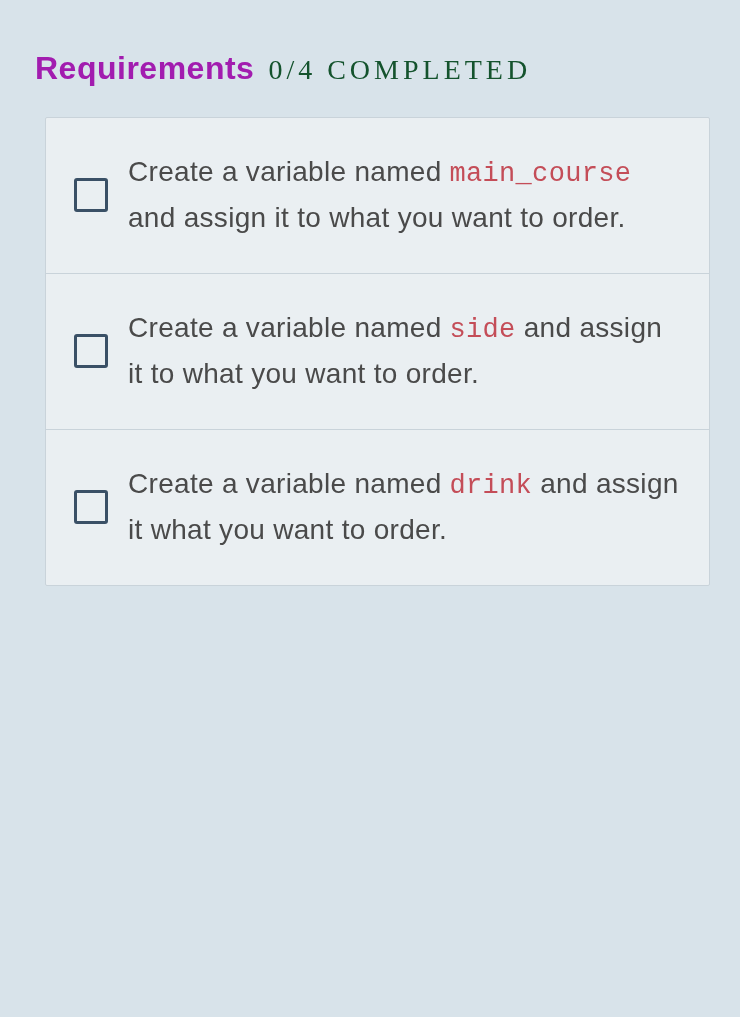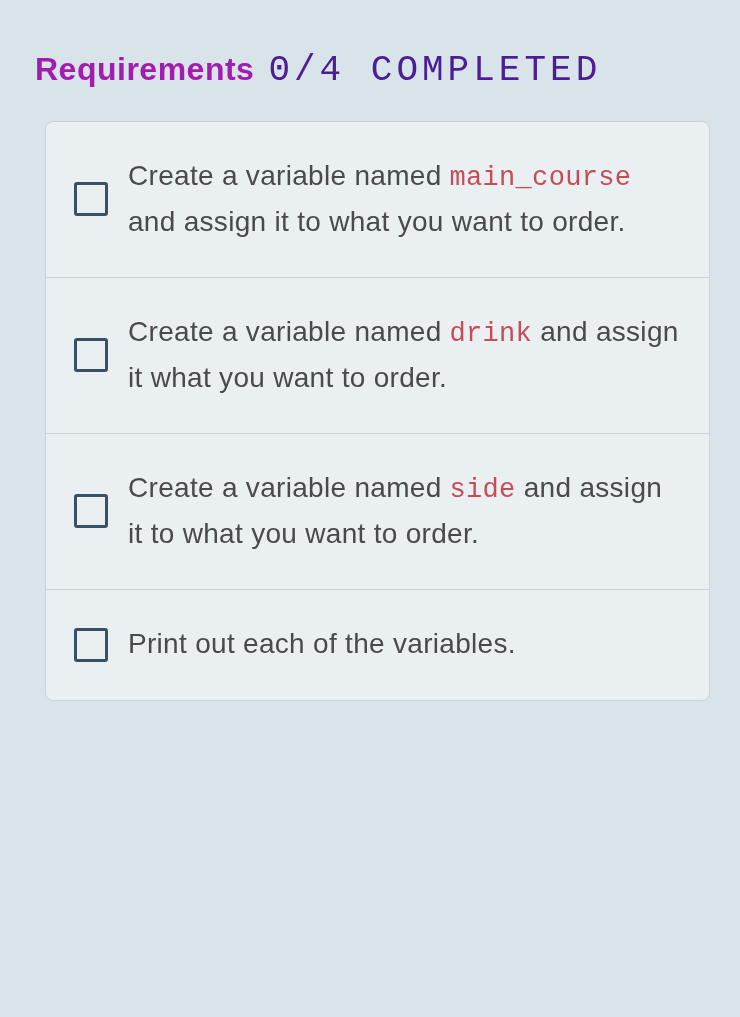--- a/index.html
+++ b/index.html
@@ -23,30 +23,30 @@
       gap: 14px;
       padding: 30px 10px 30px 10px;
     }
     .header-title {
       font-size: 32px;
       font-weight: 700;
       color: #a21caf;
       letter-spacing: 0.5px;
     }
     .header-progress {
-      font-size: 36px;
+      font-size: 28px;
       font-weight: 400;
-      color: #4c1d95;
+      color: #14532d;
       letter-spacing: 4px;
-      font-family: Liberation Mono, monospace;
+      font-family: Liberation Serif, serif;
     }
     .requirements-list {
       background: #eaeff2;
       border: 1px solid #c9d3da;
-      border-radius: 8px;
+      border-radius: 2px;
       margin-left: 20px;
       margin-right: 5px;
     }
     .requirement-item {
       display: flex;
       align-items: center;
       gap: 20px;
       padding: 32px 28px 32px 28px;
       border-bottom: 1px solid #c9d3da;
     }
@@ -88,32 +88,26 @@
     <div class="requirement-item">
       <div class="checkbox"></div>
       <div class="requirement-text">
         <span>Create a variable named </span><span class="code">main_course</span><span> and assign it to what you want to order.</span>
       </div>
     </div>
 
     <div class="requirement-item">
       <div class="checkbox"></div>
       <div class="requirement-text">
-        <span>Create a variable named </span><span class="code">drink</span><span> and assign it what you want to order.</span>
-      </div>
-    </div>
-
-    <div class="requirement-item">
-      <div class="checkbox"></div>
-      <div class="requirement-text">
         <span>Create a variable named </span><span class="code">side</span><span> and assign it to what you want to order.</span>
       </div>
     </div>
 
     <div class="requirement-item">
       <div class="checkbox"></div>
       <div class="requirement-text">
-        <span>Print out each of the variables.</span><span class="code"></span><span></span>
+        <span>Create a variable named </span><span class="code">drink</span><span> and assign it what you want to order.</span>
       </div>
     </div>
+
 
   </div>
 </div>
 
 </body></html>

